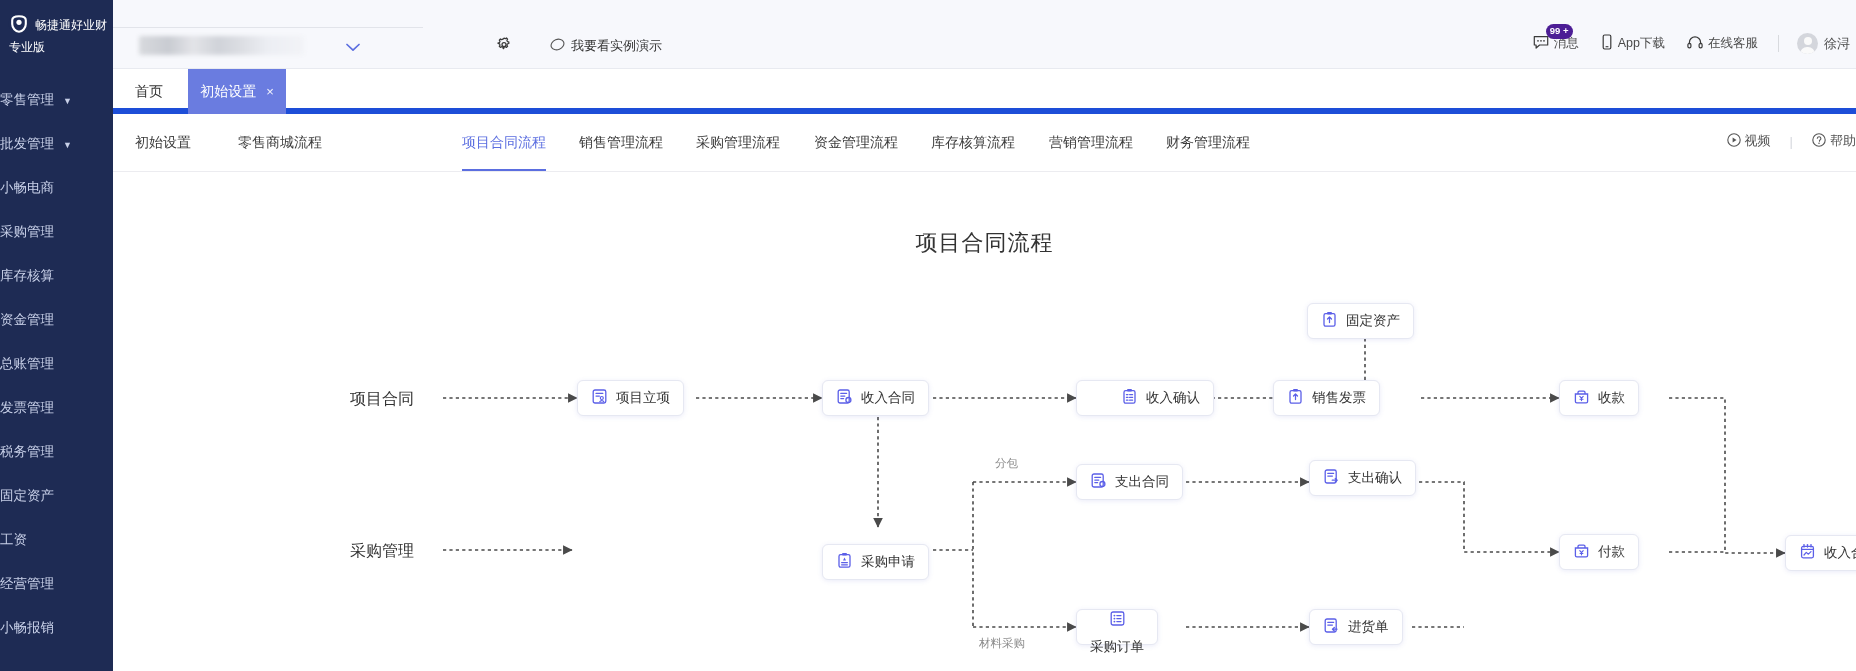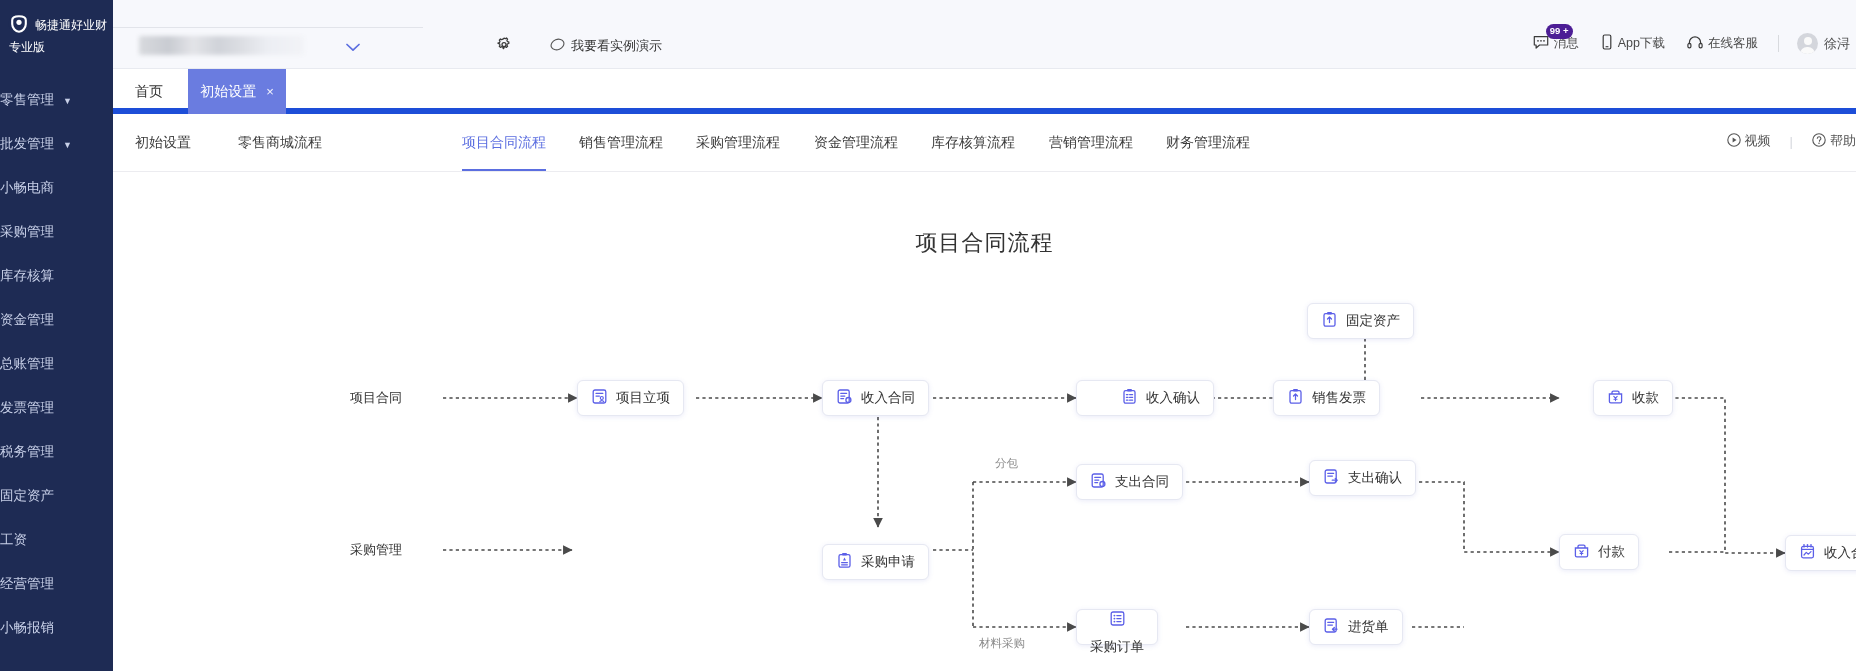--- a/index.html
+++ b/index.html
@@ -135,21 +135,21 @@
   
   .canvas { position:absolute; left:113px; top:172px; right:0; bottom:0;
             background:#fff; overflow:hidden; }
   .flow-title {
     position:absolute; left:0; right:0; top:56px; text-align:center;
     font-size:22px; color:#333; letter-spacing:1px;
   }
   .diagram { position:absolute; left:0; top:0; width:1743px; height:499px; }
 
   .rowlabel {
-    position:absolute; font-size:13px; color:#333; white-space:nowrap;
+    position:absolute; font-size:16px; color:#333; white-space:nowrap;
   }
   .edgelabel {
     position:absolute; font-size:11.5px; color:#8a8a8a; white-space:nowrap;
   }
   .node {
     position:absolute; height:36px; background:#fff;
     border:1px solid #e6e8f2; border-radius:6px;
     box-shadow:0 1px 5px rgba(92,104,200,.13);
     display:flex; align-items:center; padding:0 13px; gap:8px;
     font-size:13.5px; color:#333; white-space:nowrap; cursor:pointer;
@@ -466,21 +466,21 @@
         <span>
           <svg width="17" height="17" viewBox="0 0 17 17">
             <rect x="3" y="2.6" width="11" height="12.6" rx="1.6" fill="none" stroke="#5b5fe8" stroke-width="1.3"></rect>
             <rect x="6" y="1" width="5" height="2.6" rx="1" fill="#5b5fe8"></rect>
             <path d="M8.5 11.6 V6.2 M6.5 8 L8.5 6 L10.5 8" fill="none" stroke="#5b5fe8" stroke-width="1.25" stroke-linecap="round" stroke-linejoin="round"></path>
           </svg>
         </span>
         <span>销售发票</span>
       </div>
 
-      <div class="node" style="left:1480px; top:208px;">
+      <div class="node" style="left:1446px; top:208px;">
         <span>
           <svg width="17" height="17" viewBox="0 0 17 17">
             <path d="M2.4 6 h12.2 v7.4 a1.4 1.4 0 0 1-1.4 1.4 H3.8 a1.4 1.4 0 0 1-1.4-1.4 z" fill="none" stroke="#5b5fe8" stroke-width="1.3"></path>
             <path d="M5 6 V4.4 a1.3 1.3 0 0 1 1.3-1.3 h4.4 a1.3 1.3 0 0 1 1.3 1.3 V6" fill="none" stroke="#5b5fe8" stroke-width="1.3"></path>
             <path d="M6.8 8.4 L8.5 10.2 L10.2 8.4 M8.5 10.2 V12.6 M7 11.2 h3" fill="none" stroke="#5b5fe8" stroke-width="1.15" stroke-linecap="round"></path>
           </svg>
         </span>
         <span>收款</span>
       </div>
 

